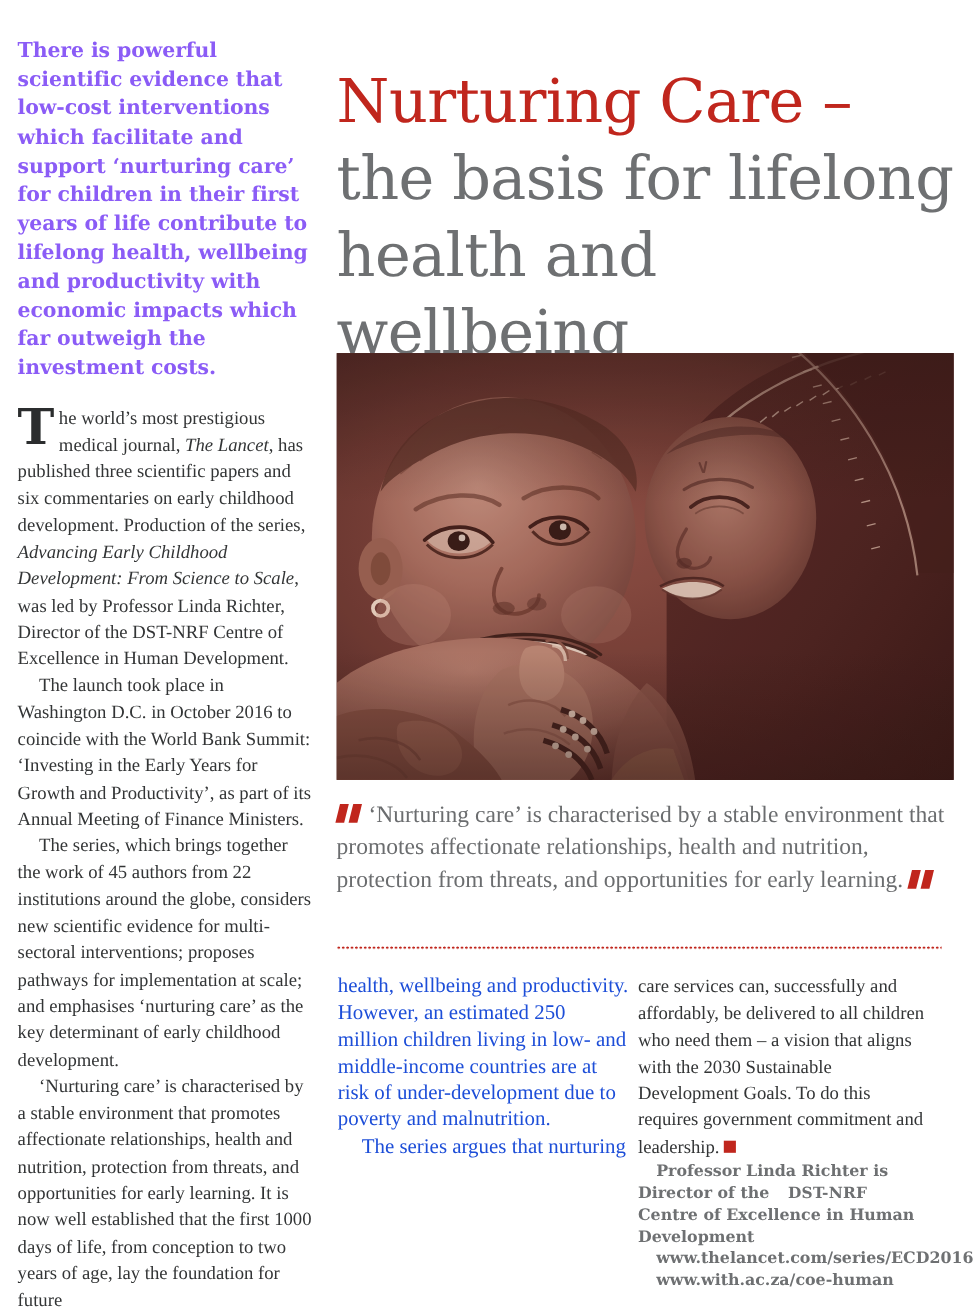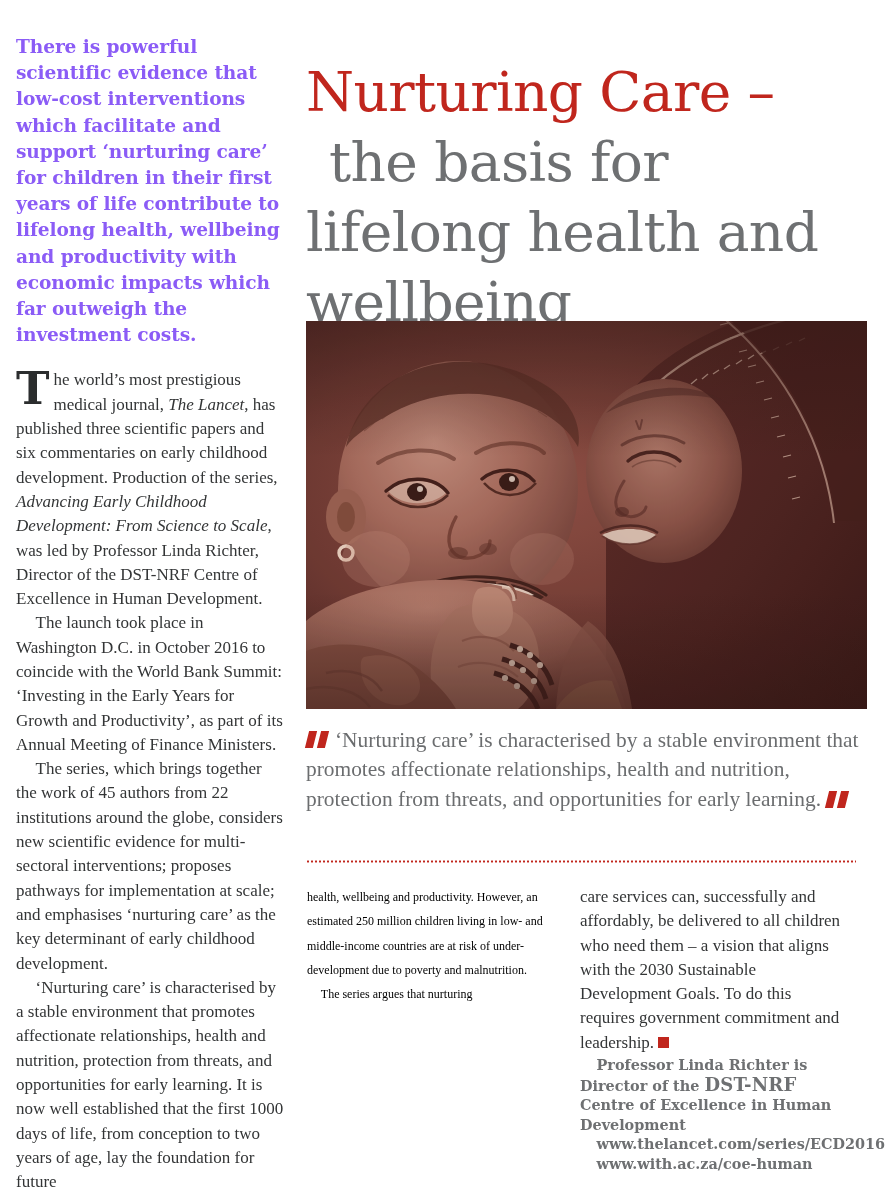--- a/index.html
+++ b/index.html
@@ -80,21 +80,20 @@
     color: #6e7072;
     letter-spacing: -0.6px;
   }
   .headline .hl-red {
     color: #c0261d;
     font-weight: normal;
   }
   .headline .hl-grey {
     color: #6e7072;
     font-weight: normal;
-    margin-left: 23px;
   }
 
   
   .photo {
     position: absolute;
     left: 306px;
     top: 321px;
     width: 561px;
     height: 388px;
     overflow: hidden;
@@ -144,23 +143,23 @@
     background-size: 4px 3px;
     background-repeat: repeat-x;
   }
 
   
   .col-mid {
     position: absolute;
     left: 307px;
     top: 885px;
     width: 266px;
-    font-size: 12px;
+    font-size: 19px;
     line-height: 24.3px;
-    color: #000000;
+    color: #1d4ed8;
   }
   .col-right {
     position: absolute;
     left: 580px;
     top: 885px;
     width: 266px;
     font-size: 17px;
     line-height: 24.3px;
     color: #333536;
   }
@@ -184,22 +183,23 @@
   .byline {
     margin-top: 19px;
     font-family: "DejaVu Serif", "Liberation Serif", serif;
     font-weight: bold;
     font-size: 14.4px;
     line-height: 19.6px;
     color: #6e7072;
     text-indent: 0;
   }
   .byline .smallcaps {
-    font-size: 18px;
+    font-size: 14px;
     letter-spacing: 0.2px;
+    margin-left: 12px;
   }
   .links {
     margin-top: 16px;
     font-family: "DejaVu Serif", "Liberation Serif", serif;
     font-weight: bold;
     font-size: 14.4px;
     line-height: 19.6px;
     color: #6e7072;
     text-indent: 0;
   }

